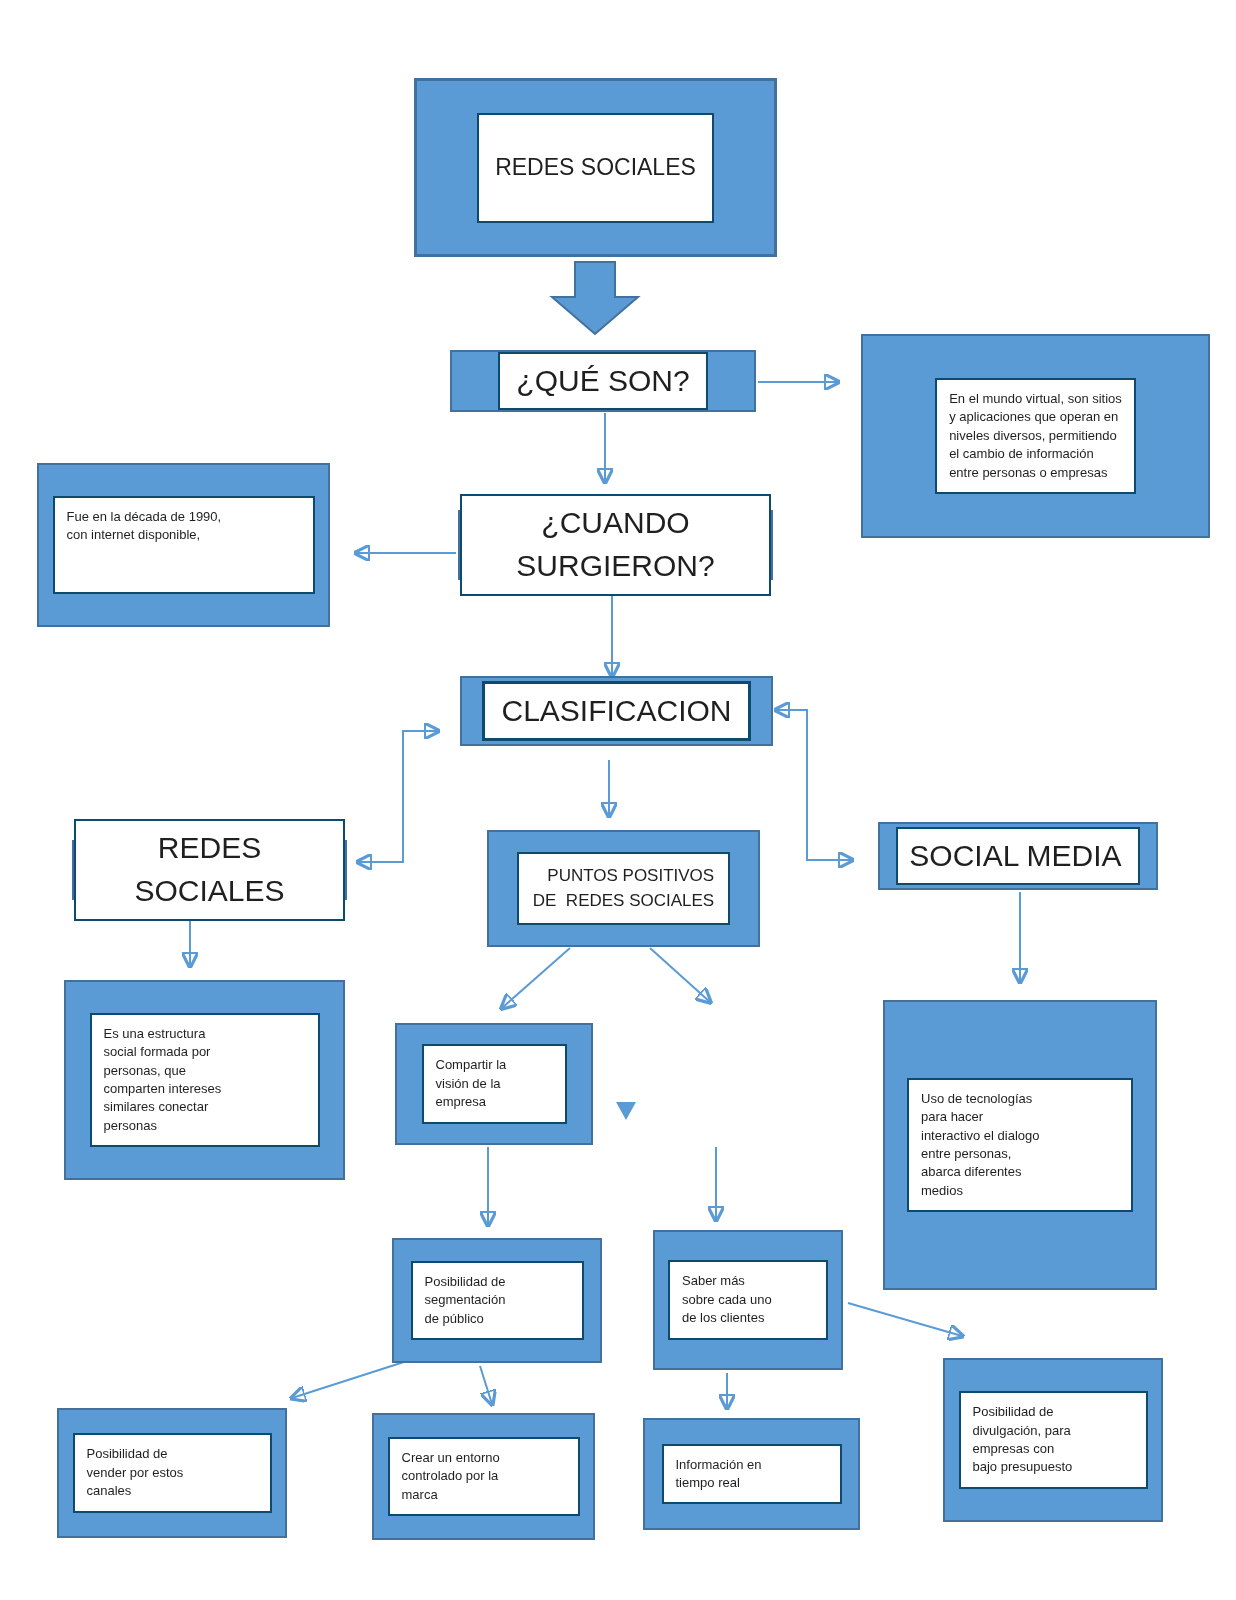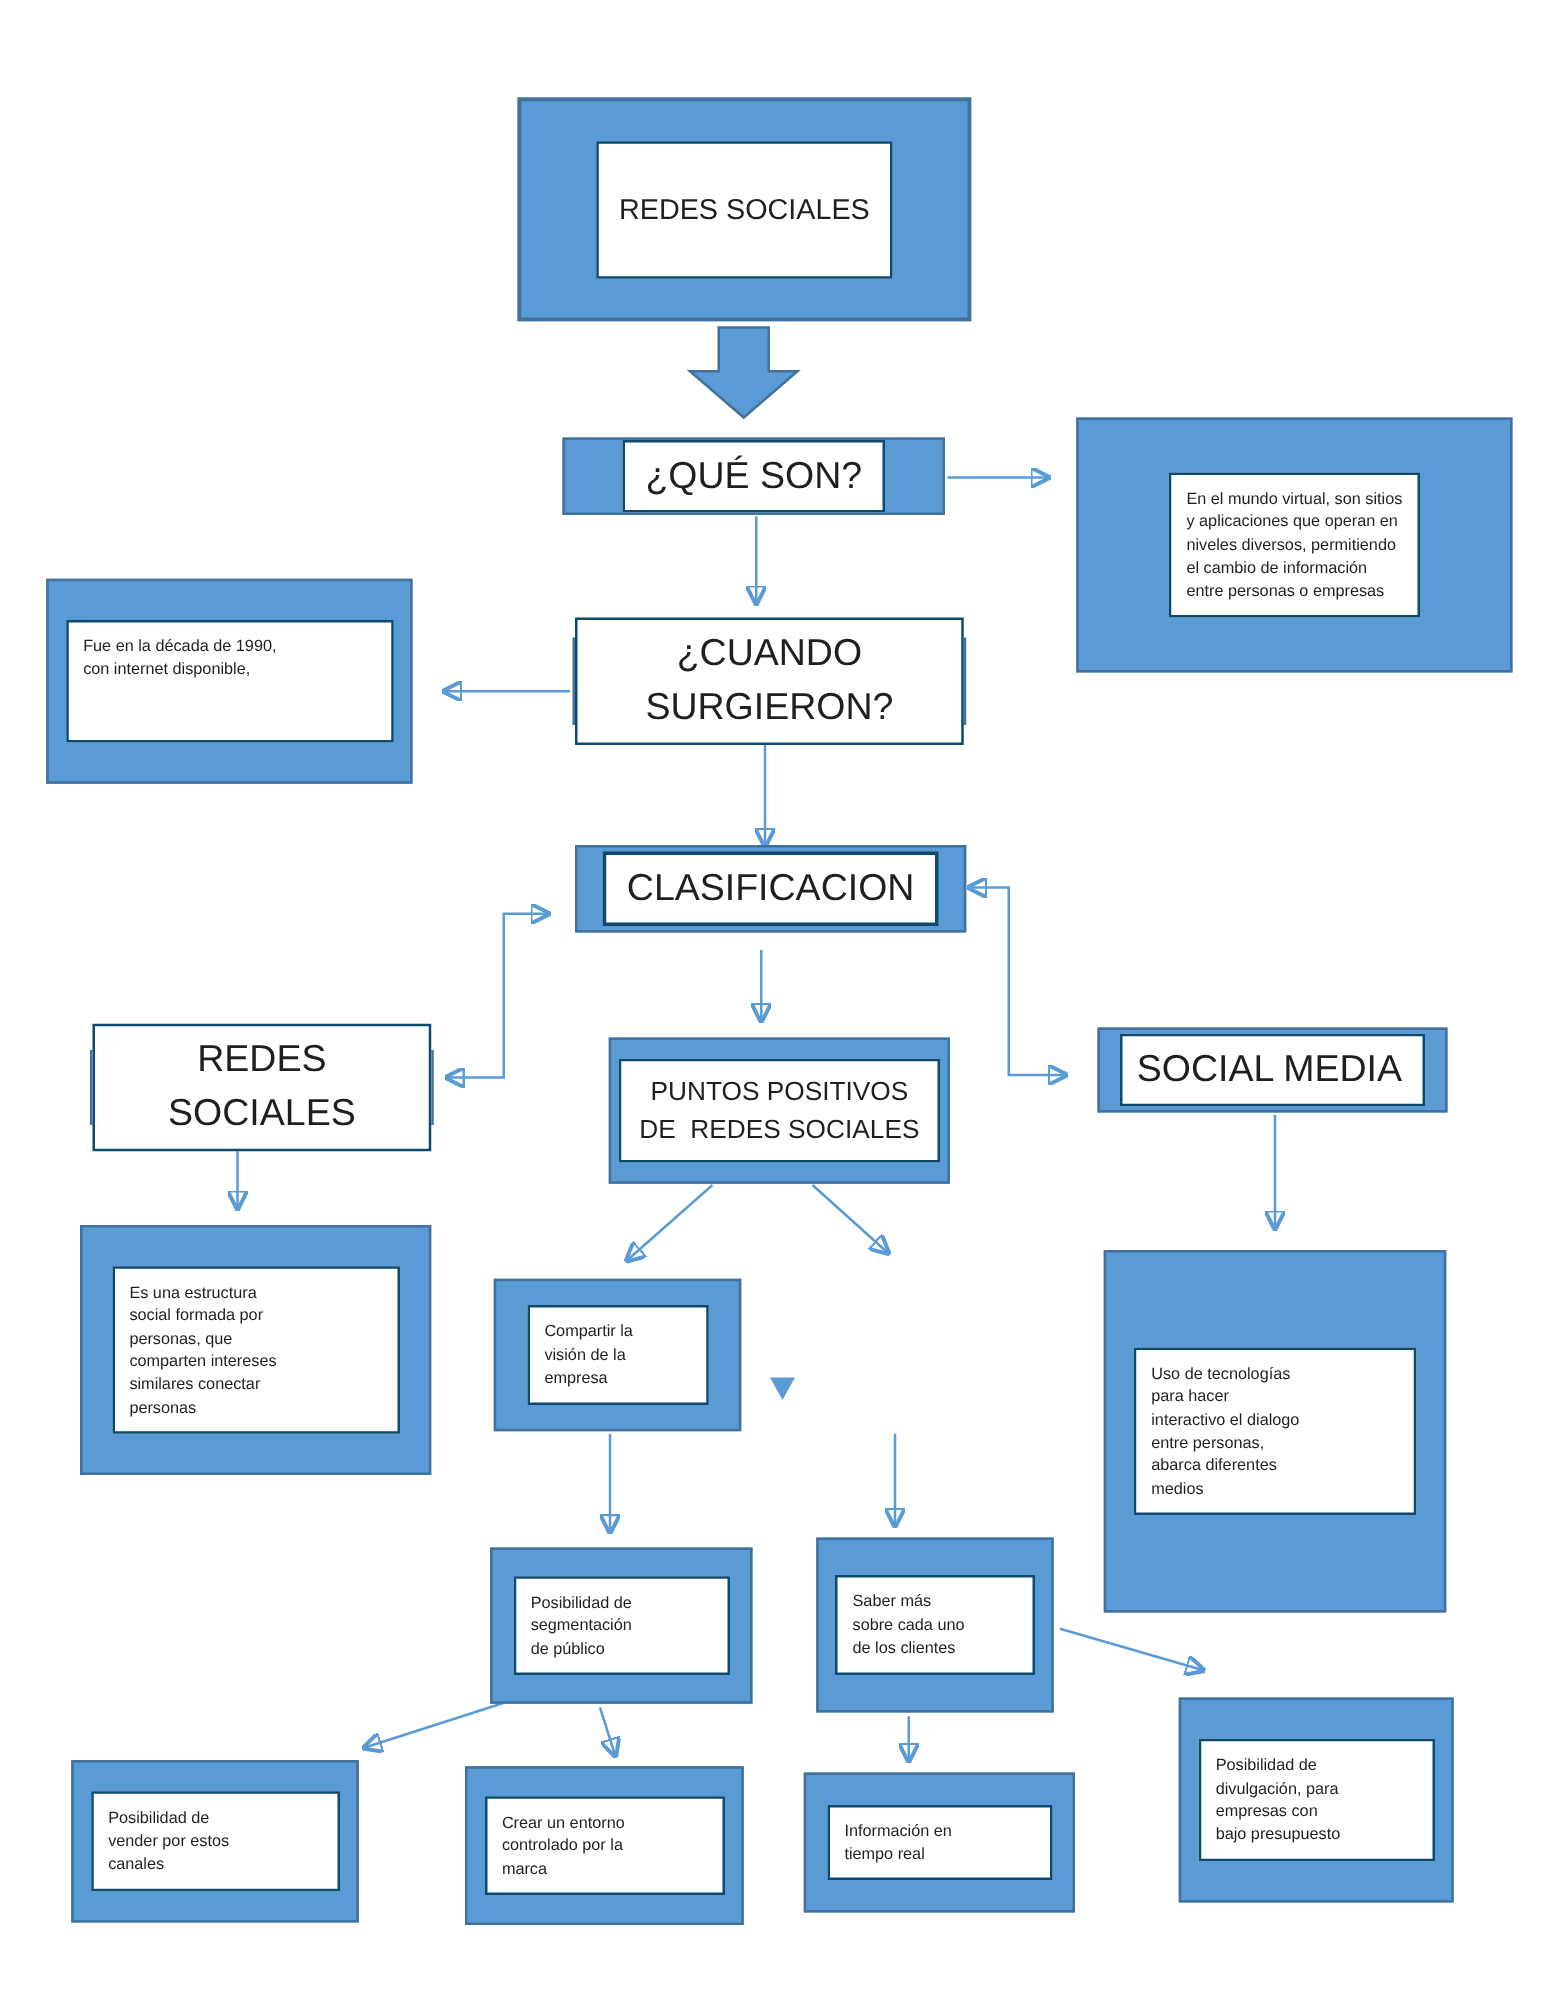--- a/index.html
+++ b/index.html
@@ -91,21 +91,21 @@
 
   <div class="node hdr" style="left:460px;top:676px;width:313px;height:70px;">
     <div class="label thick-label" style="min-width:185px;">CLASIFICACION</div>
   </div>
 
   <div class="node hdr" style="left:72px;top:840px;width:275px;height:60px;">
     <div class="label" style="min-width:187px;">REDES SOCIALES</div>
   </div>
 
   <div class="node hdr" style="left:487px;top:830px;width:273px;height:117px;">
-    <div class="label" style="font-size:21px;text-align:center;padding:10px 14px;">PUNTOS POSITIVOS
+    <div class="label" style="font-size:17px;text-align:right;padding:10px 14px;">PUNTOS POSITIVOS
 DE  REDES SOCIALES</div>
   </div>
 
   <div class="node hdr" style="left:878px;top:822px;width:280px;height:68px;">
     <div class="label" style="min-width:172px;padding-left:11px;">SOCIAL MEDIA</div>
   </div>
 
   <div class="node para" style="left:64px;top:980px;width:281px;height:200px;">
     <div class="label" style="min-width:230px;">Es una estructura
 social formada por

